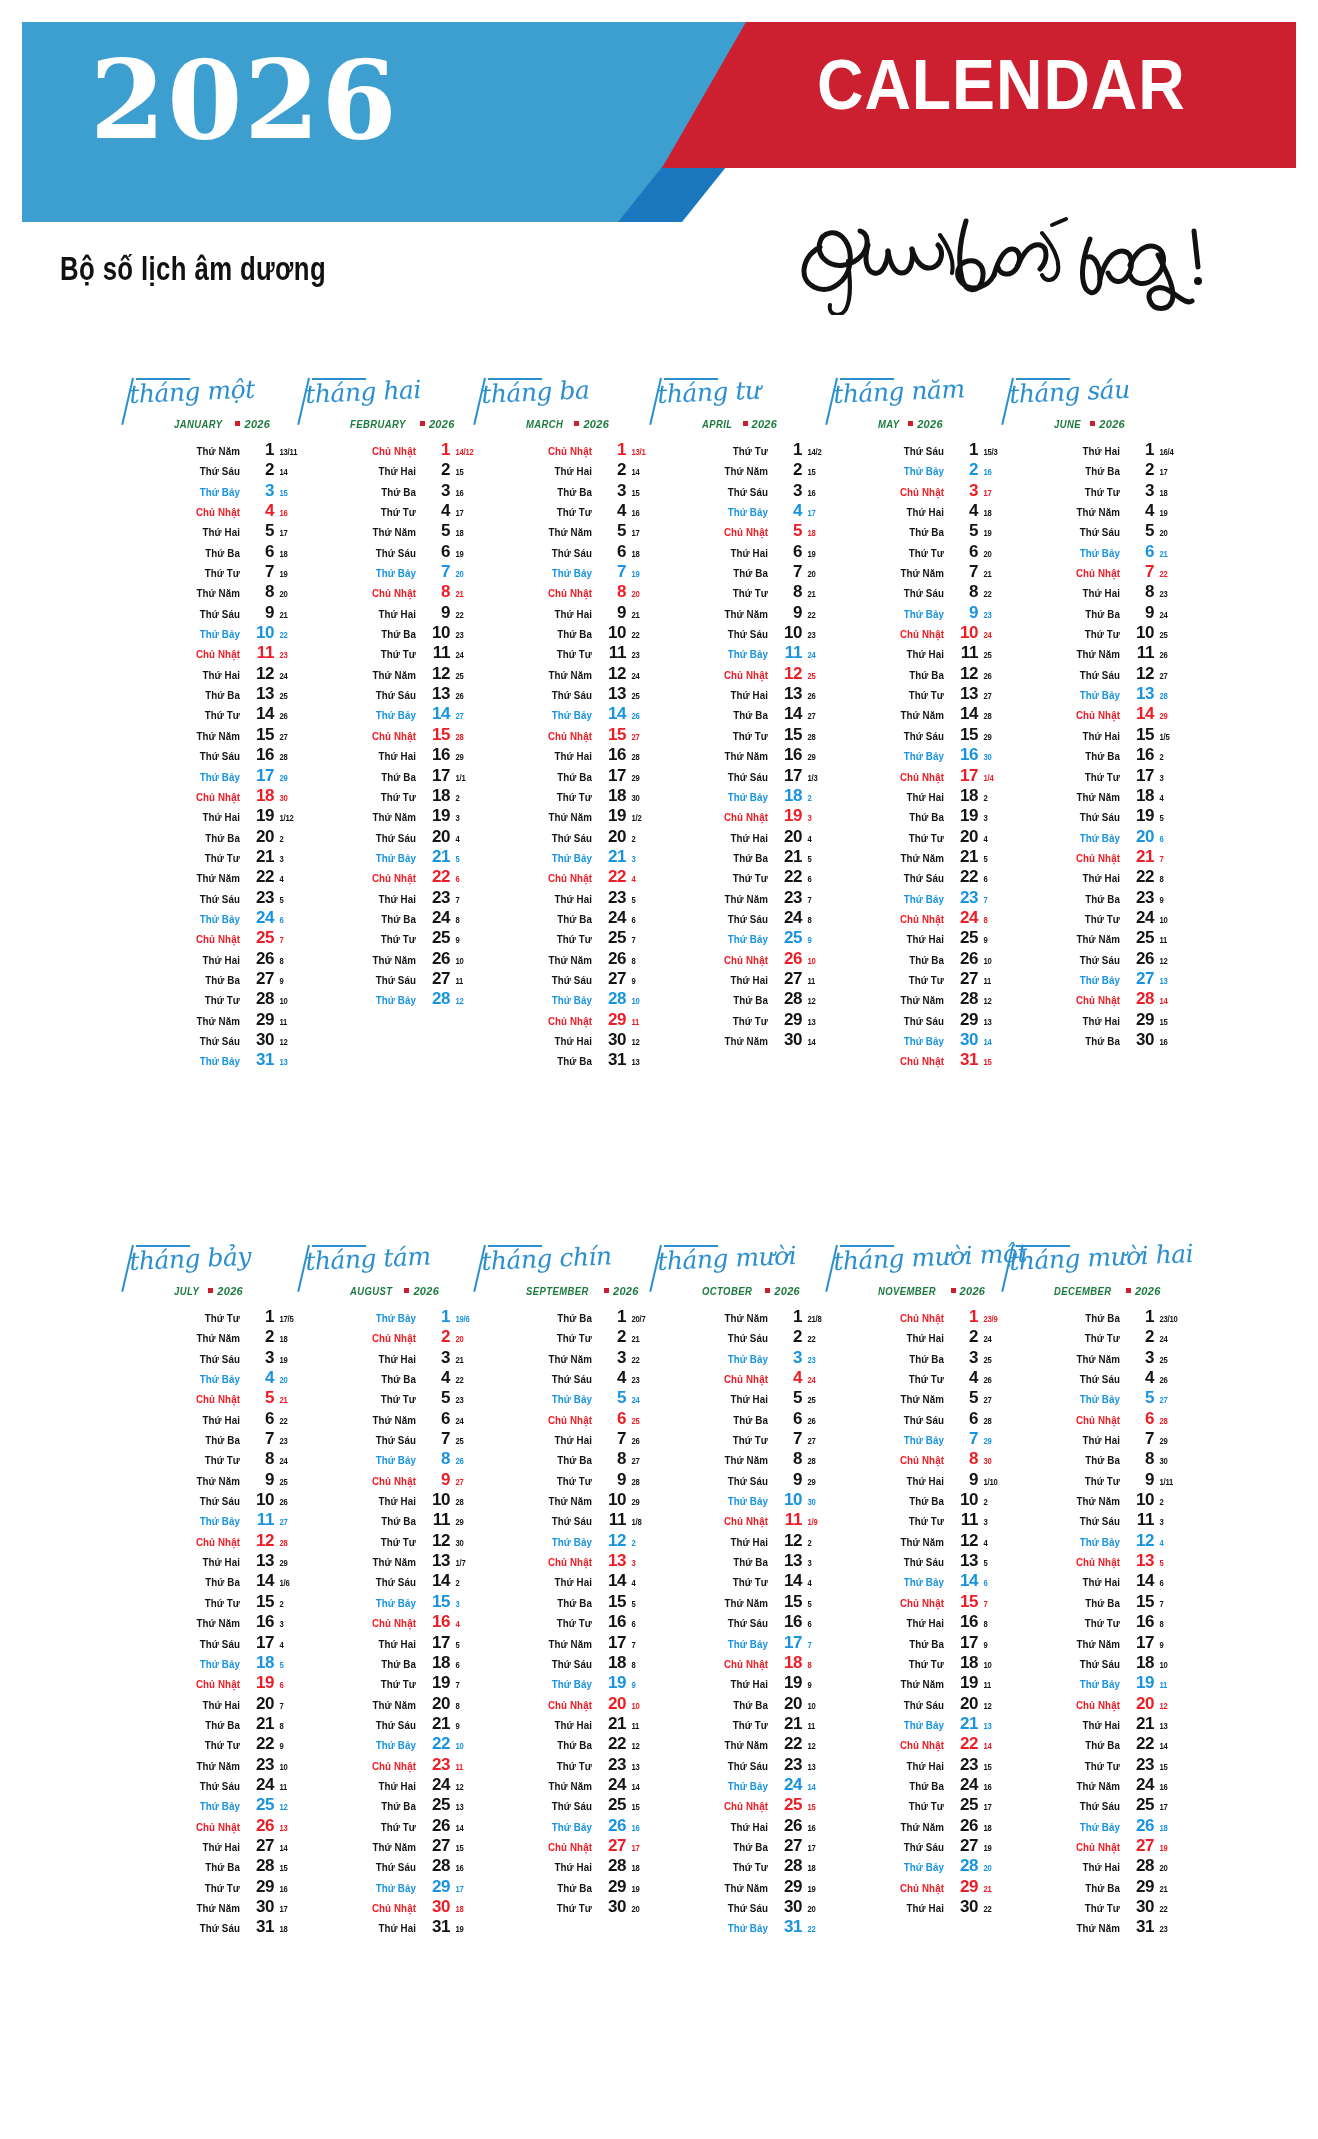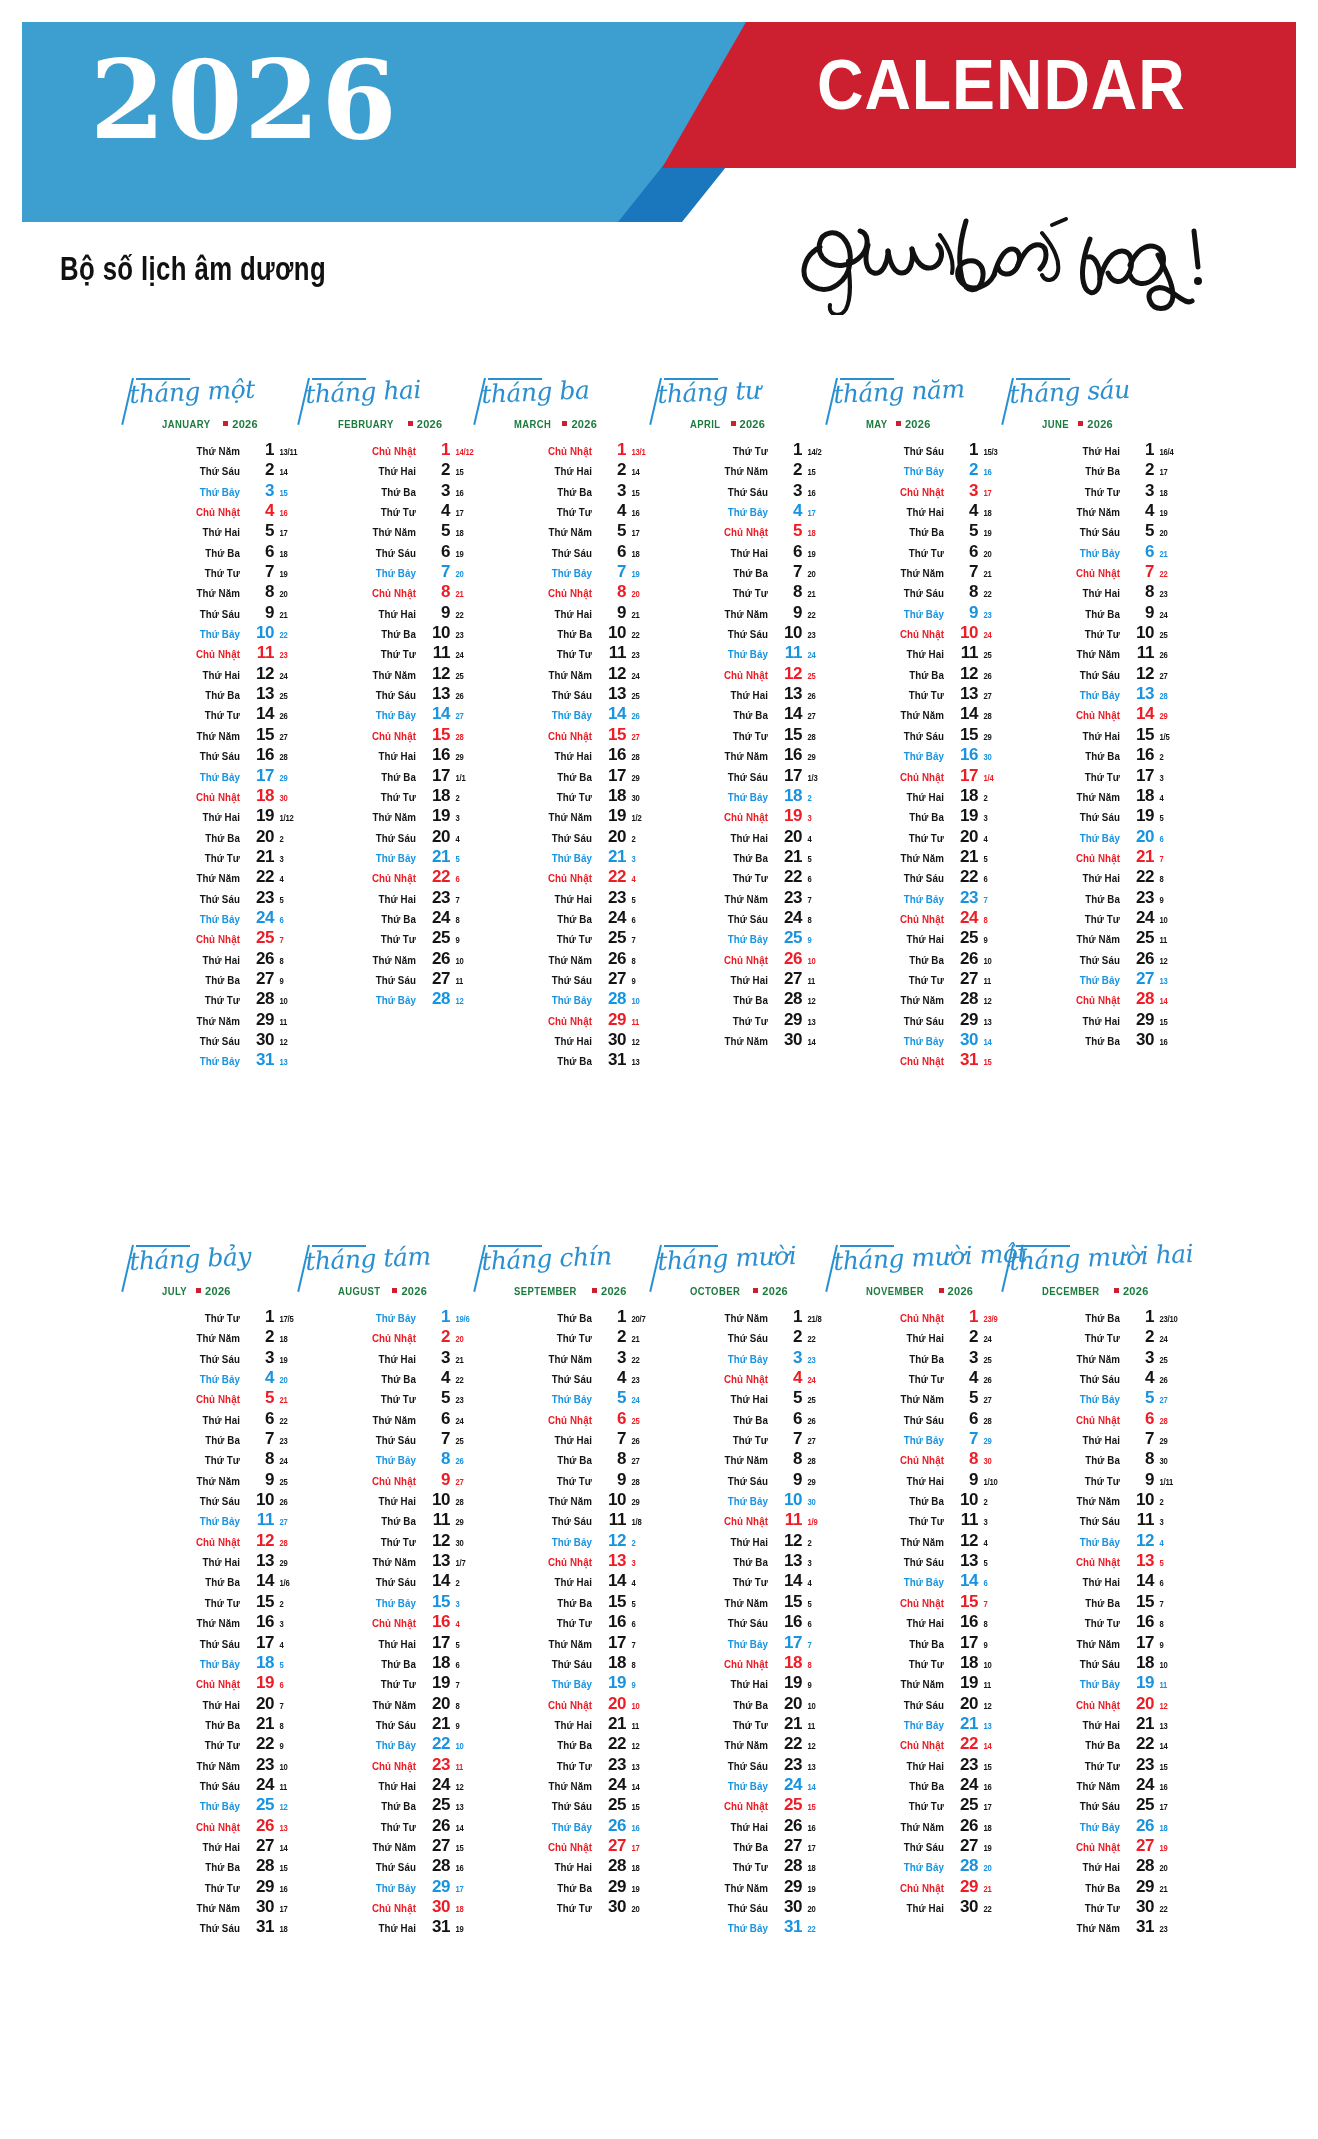--- a/index.html
+++ b/index.html
@@ -129,23 +129,24 @@
   .script-slash {
     position: absolute;
     left: 2px; top: 0px;
     width: 2px; height: 48px;
     background: #2a8fd0;
     transform: rotate(13deg);
     transform-origin: top center;
   }
   .en-line {
     position: absolute;
-    left: 32px; top: 40px;
+    left: 44px; top: 40px;
     white-space: nowrap;
     font-size: 0;
+    font-style: italic;
   }
   .en-name {
     font-family: "Liberation Sans", sans-serif;
     font-weight: 700;
     font-size: 11px;
     letter-spacing: 0.5px;
     color: #1d7a3e;
     transform: scaleX(0.86);
     display: inline-block;
     transform-origin: left center;

